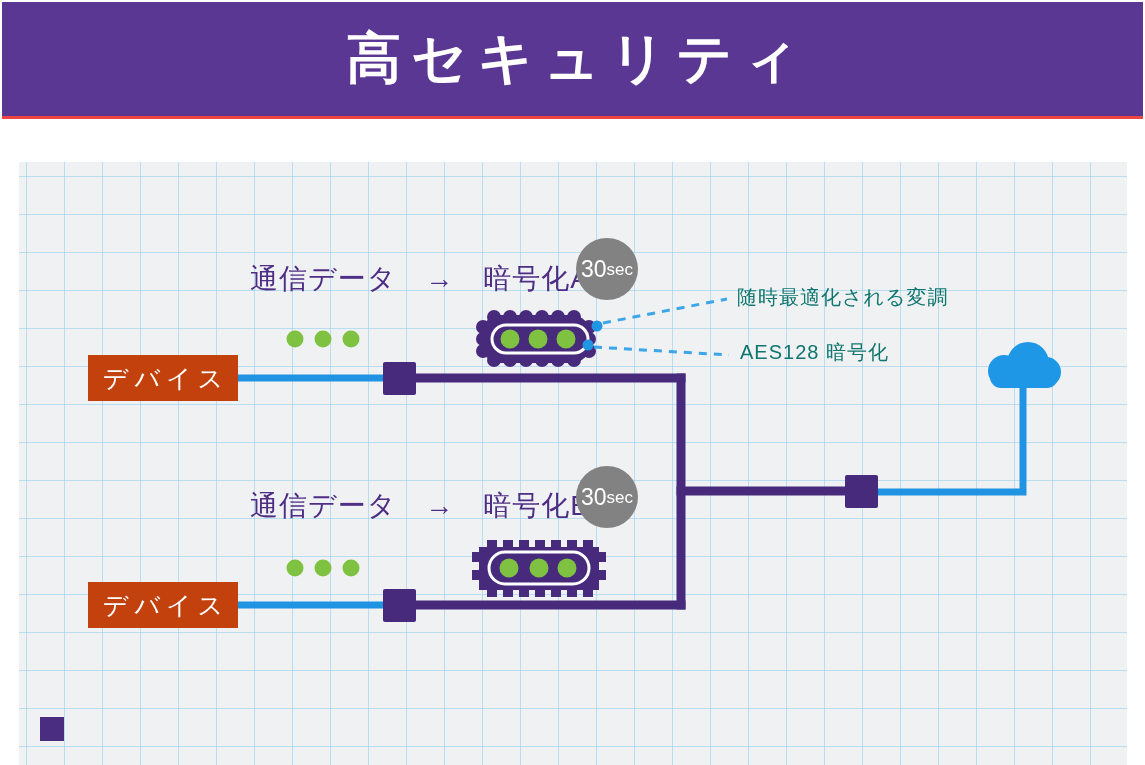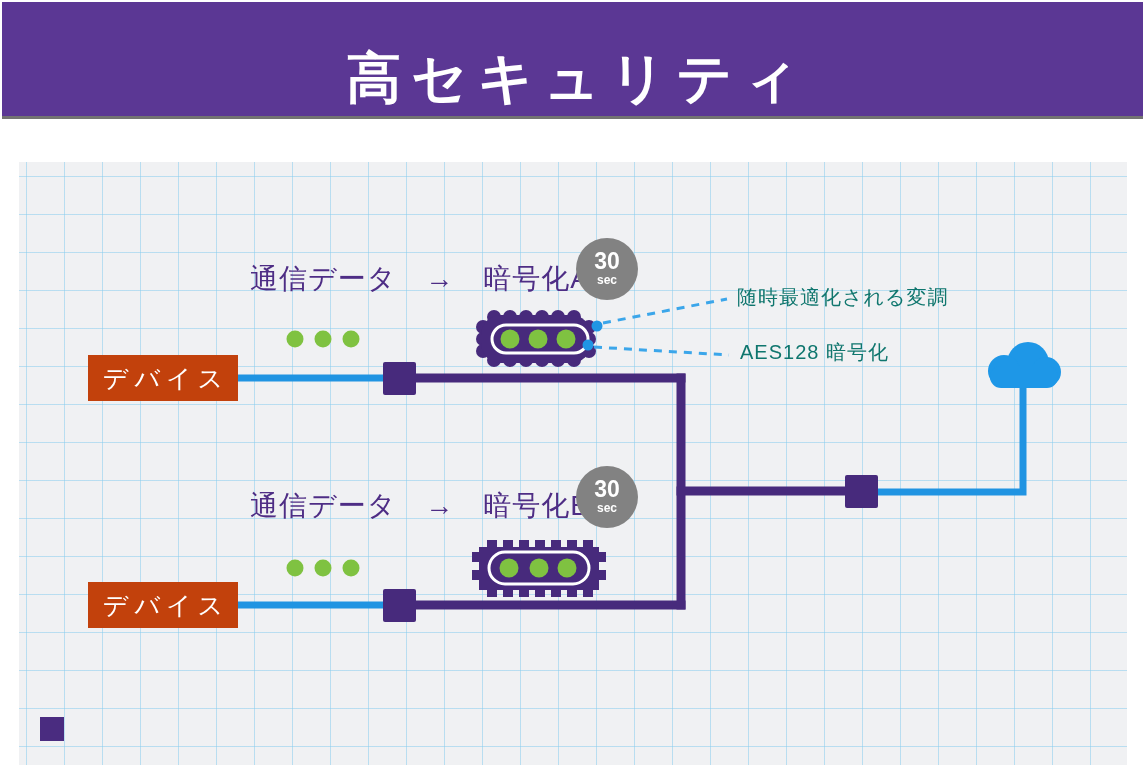--- a/index.html
+++ b/index.html
@@ -3,22 +3,22 @@
 <meta charset="utf-8">
 <style>
   html,body{margin:0;padding:0;}
   body{
     width:1145px;height:765px;position:relative;background:#ffffff;overflow:hidden;
     font-family:"Liberation Sans","DejaVu Sans",sans-serif;
   }
   
   .header{
     position:absolute;left:2px;top:2px;width:1141px;height:114px;
-    background:#5b3794;border-bottom:3px solid #737373;
-    display:flex;align-items:flex-end;justify-content:center;
+    background:#5b3794;border-bottom:3px solid #ef4444;
+    display:flex;align-items:center;justify-content:center;
   }
   .header-title{
     color:#ffffff;font-size:55px;font-weight:700;letter-spacing:10px;
     text-indent:10px;white-space:nowrap;
   }
   
   .board{
     position:absolute;left:19px;top:162px;width:1108px;height:603px;
     background-color:#f0f1f3;
     background-image:
@@ -30,27 +30,27 @@
   
   svg.wires{position:absolute;left:0;top:0;width:1145px;height:765px;pointer-events:none;}
   
   .flow-label{
     position:absolute;font-size:28px;color:#4e2d85;white-space:nowrap;letter-spacing:1px;
   }
   .flow-label.a{left:250px;top:260px;}
   .flow-label.b{left:250px;top:487px;}
   .timer-badge{
     position:absolute;width:62px;height:62px;border-radius:50%;background:#828282;
-    display:flex;flex-direction:column;align-items:center;justify-content:center;
-    color:#ffffff;font-weight:700;
+    display:flex;align-items:center;justify-content:center;
+    color:#ffffff;font-weight:400;
   }
   .timer-badge.a{left:576px;top:238px;}
   .timer-badge.b{left:576px;top:466px;}
   .timer-value{font-size:23px;line-height:22px;}
-  .timer-unit{font-size:12px;line-height:17px;}
+  .timer-unit{font-size:17px;line-height:17px;}
   .annotation{
     position:absolute;font-size:20px;color:#0f766e;white-space:nowrap;letter-spacing:1px;
   }
   .annotation.modulation{left:737px;top:284px;}
   .annotation.encryption{left:740px;top:339px;}
   .device{
     position:absolute;left:88px;width:150px;height:46px;background:#c2410c;
     display:flex;align-items:center;justify-content:center;
     color:#ffffff;font-size:25px;letter-spacing:6px;text-indent:6px;white-space:nowrap;
   }

